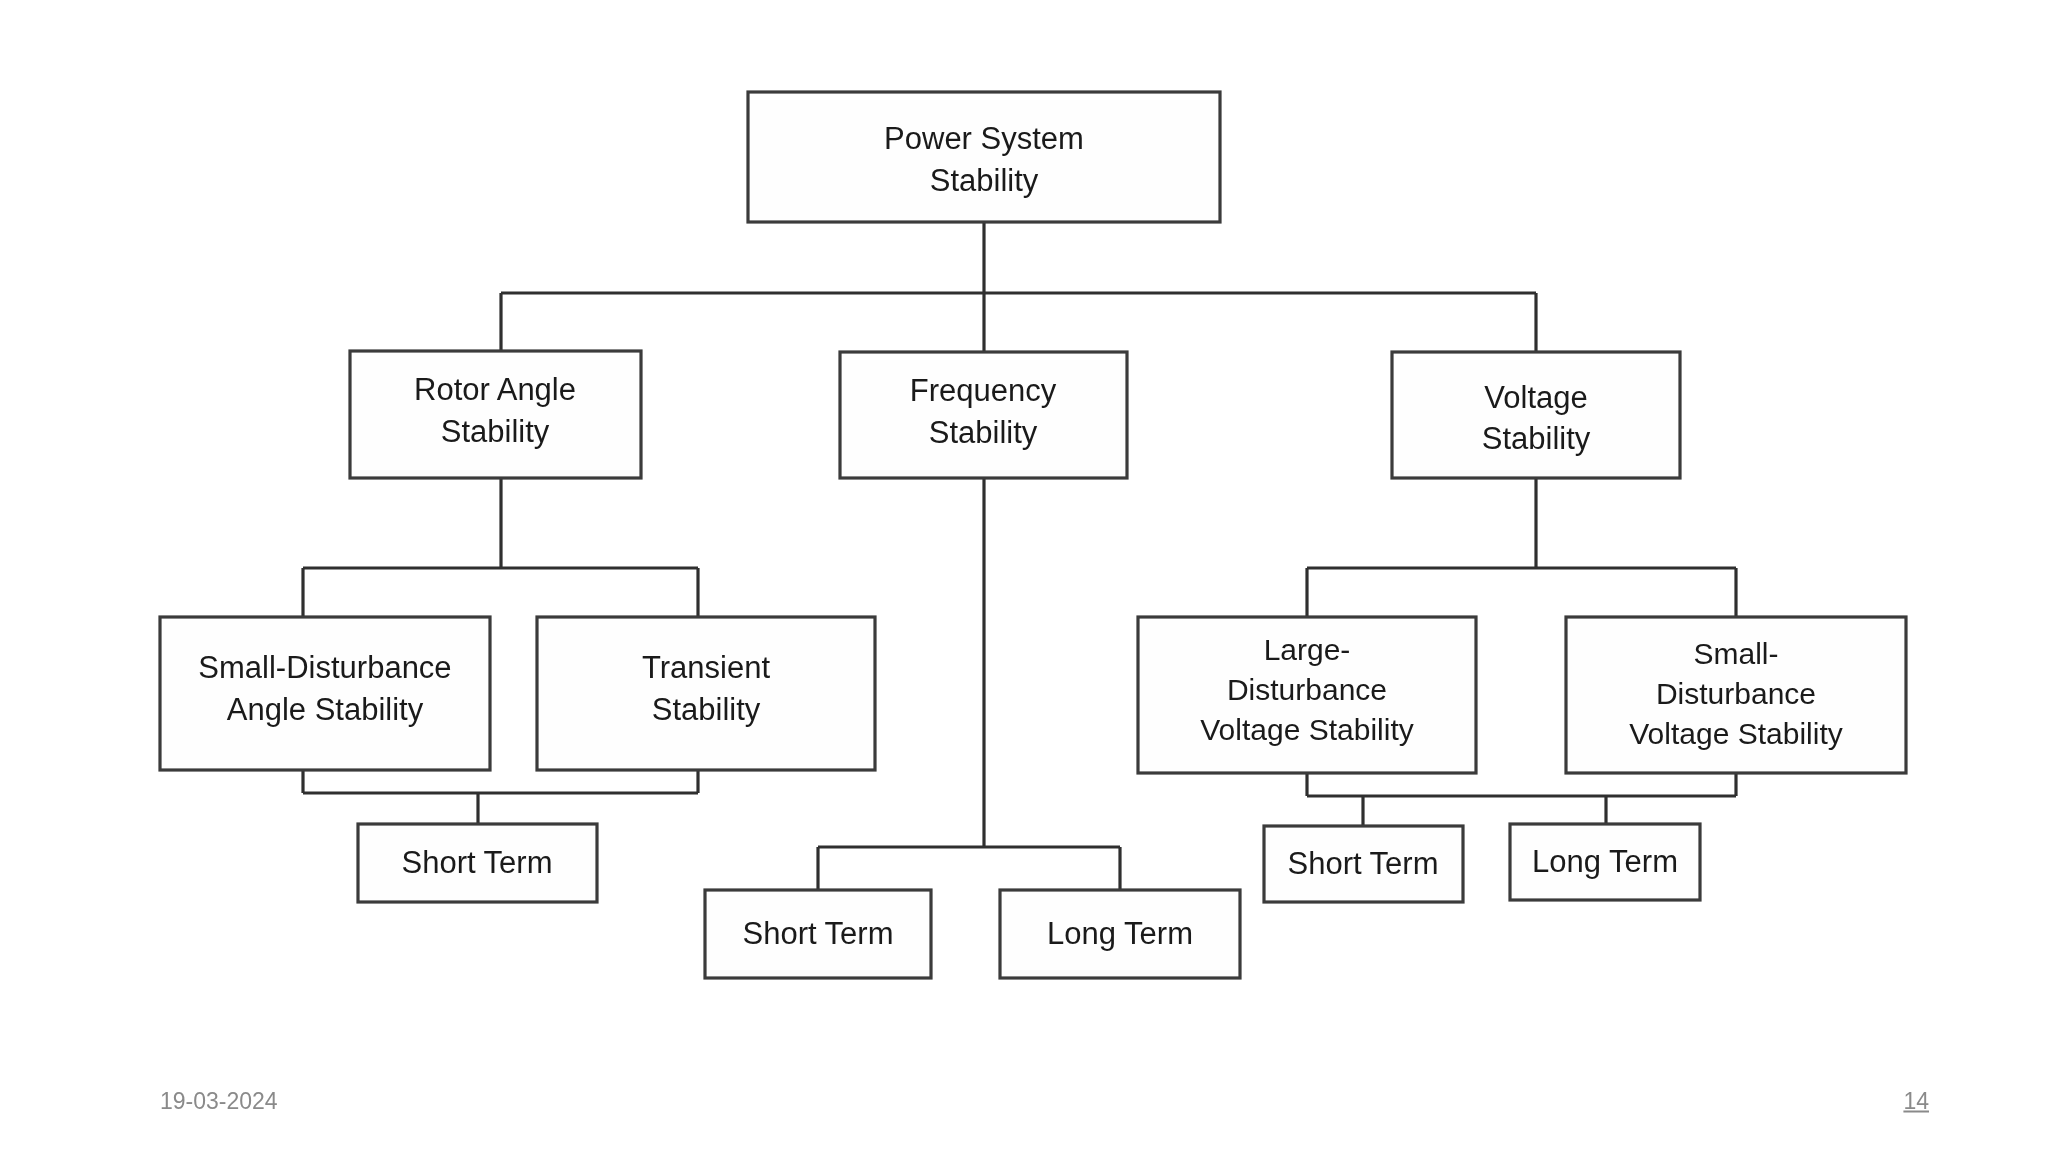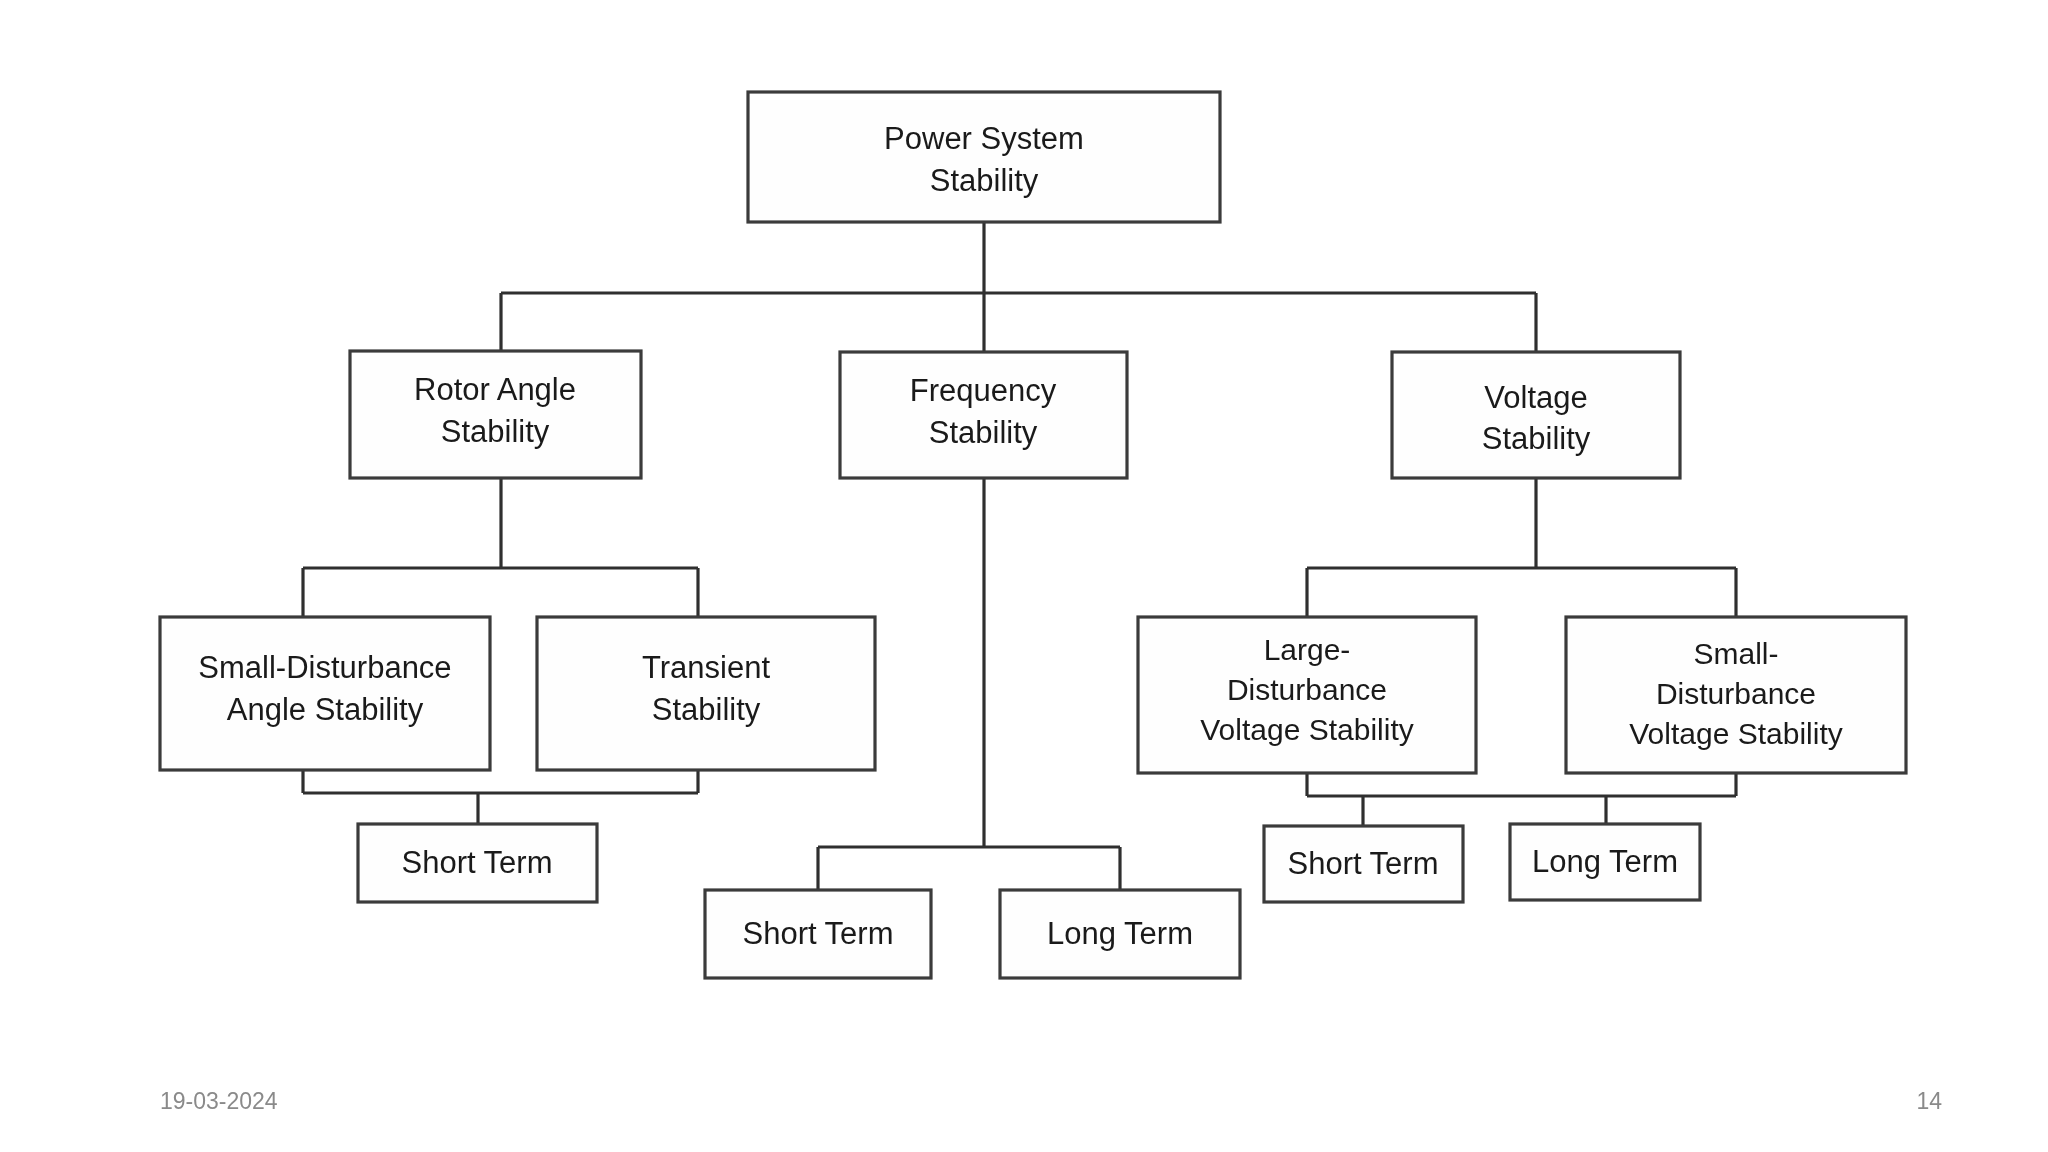--- a/index.html
+++ b/index.html
@@ -69,24 +69,25 @@
   }
   .footer-center {
     position: absolute;
     left: 50%;
     top: 50%;
     transform: translate(-50%, -50%);
     white-space: nowrap;
   }
   .footer-page {
     position: absolute;
-    right: 106px;
+    right: 119px;
     top: 50%;
     transform: translateY(-50%);
     white-space: nowrap;
+    text-decoration: underline;
   }
 </style>
 </head>
 <body>
 
 <div id="slide">
 
   <svg id="diagram" viewBox="0 0 2048 1050">
 
     <g>

